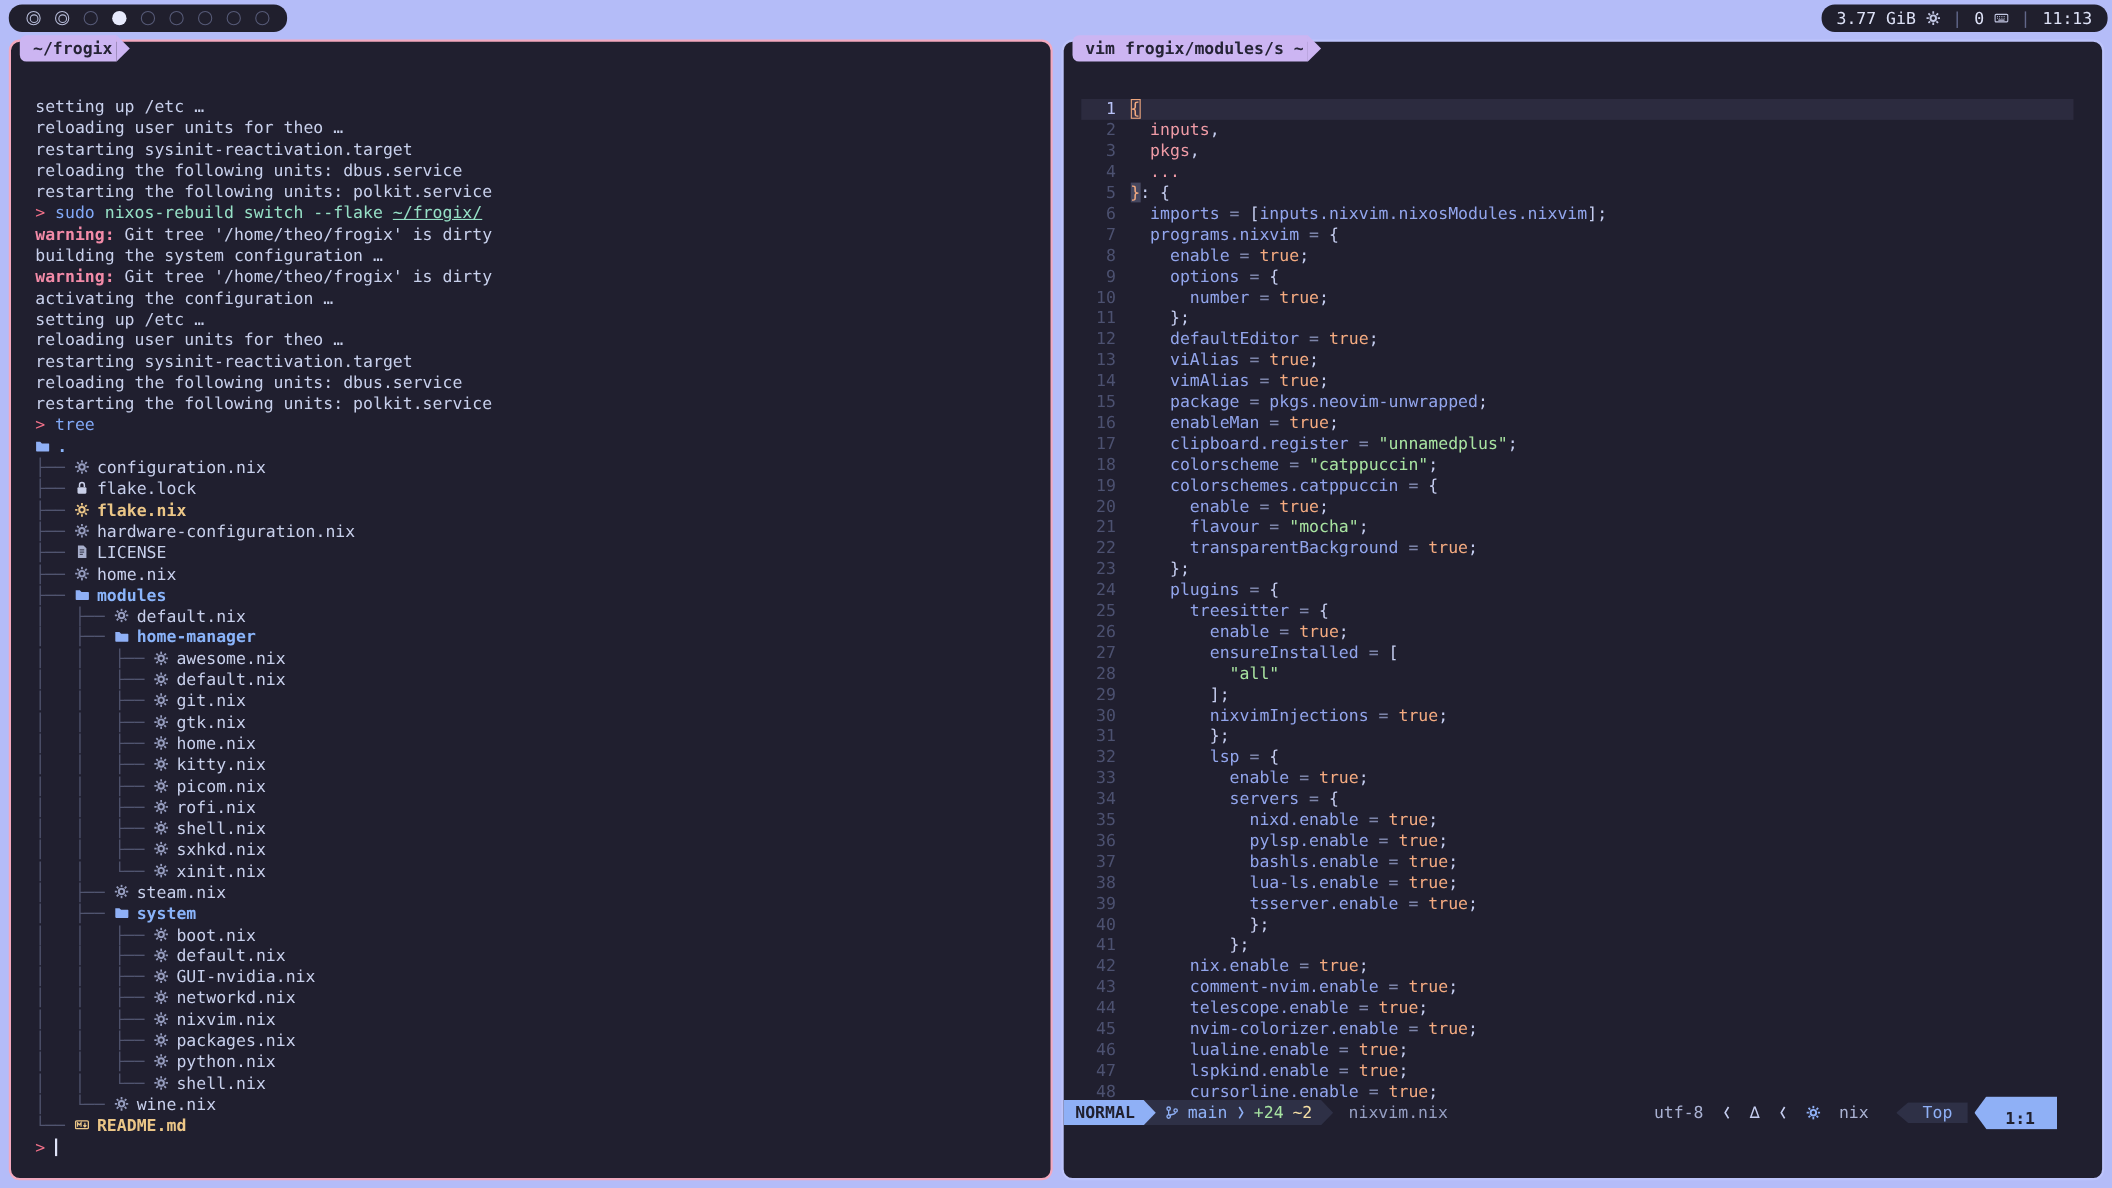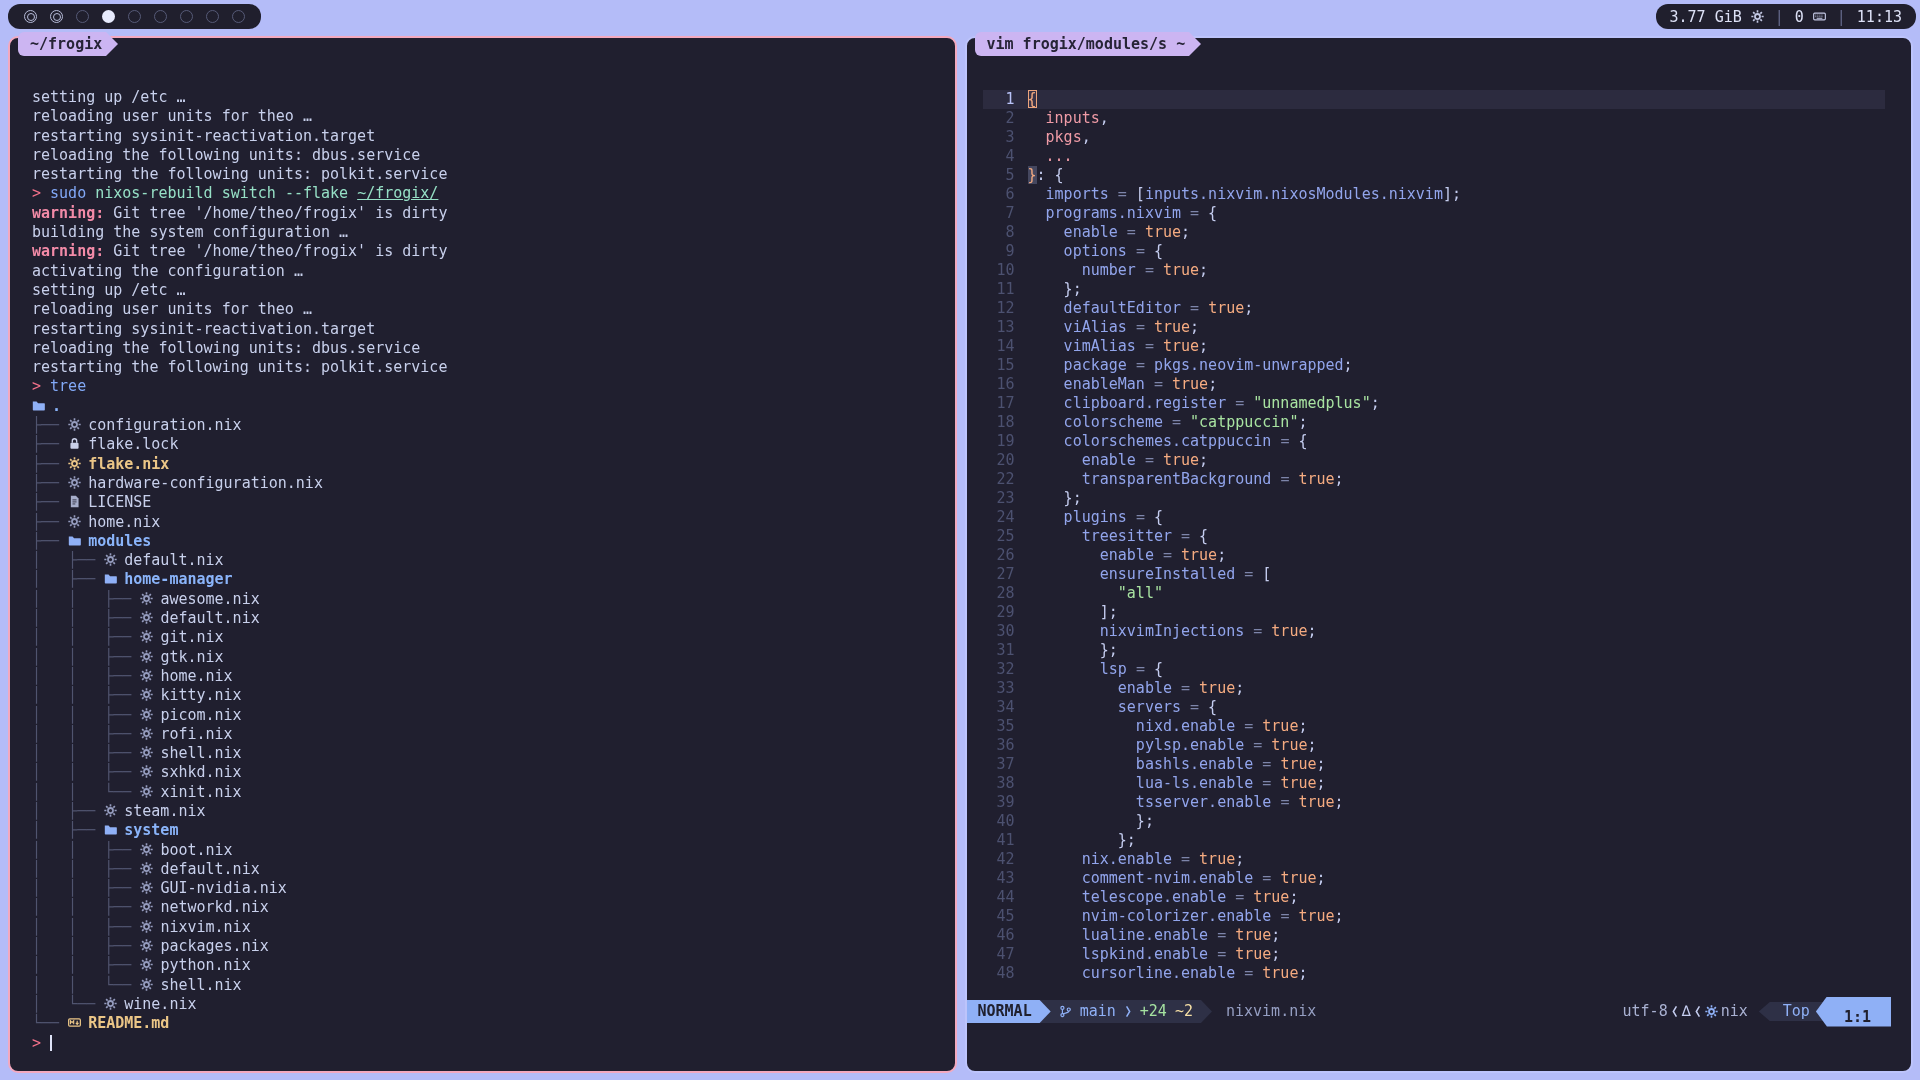--- a/index.html
+++ b/index.html
@@ -73,33 +73,33 @@
   .sg.i { color:#92a5ec; }
   .sg.o { color:#7d85aa; }
   .sg.b { color:#f5ab81; }
   .sg.s { color:#a8e3a1; }
   .sg.m { color:#ef9ba6; }
   .sg.x { color:#f5ab81; background:#45475f; }
   .sg.cur { color:#f5ab81; background:#3a3347; outline:1.5px solid #eda57d;
             outline-offset:-1px; }
 
   
-  .statusline { position:absolute; left:0; right:20px; top:962px; height:23px;
+  .statusline { position:absolute; left:0; right:41px; top:962px; height:23px;
                 display:flex; align-items:stretch; font-size:15px; }
   .statusline > div { display:flex; align-items:center; }
   .sl-mode { background:#8fb0f6; color:#20202e; font-weight:700;
              padding:0 19px 0 11px; z-index:3;
              clip-path:polygon(0 0,calc(100% - 11px) 0,100% 50%,calc(100% - 11px) 100%,0 100%); }
   .sl-git  { background:#2e3046; margin-left:-11px; padding:0 19px 0 19px; gap:8px; z-index:2;
              clip-path:polygon(0 0,calc(100% - 11px) 0,100% 50%,calc(100% - 11px) 100%,0 100%);text-align:right; }
   .sl-branch { color:#8fb0f6; }
   .add { color:#a6e3a1; }
   .mod { color:#f5dfa5; }
   .sl-file { color:#959ec2; padding:0 14px; }
-  .sl-right { margin-left:auto; display:flex; align-items:center; gap:3px; color:#a9b1d2; }
+  .sl-right { margin-left:auto; display:flex; align-items:center; gap:17px; color:#a9b1d2; }
   .chevi { width:8px; height:15px; color:#c5cdf0; }
   .os-glyph { color:#c5cdf0; }
   .sl-top { background:#2e3046; color:#8fb0f6; margin-left:8px; padding:0 14px 0 24px; z-index:1;
             clip-path:polygon(0 50%,11px 0,100% 0,100% 100%,11px 100%); }
   .sl-pos { background:#8fb0f6; color:#20202e; font-weight:700; margin-left:-11px;
             padding:11px 20px 0 28px; z-index:2;
             clip-path:polygon(0 50%,11px 0,100% 0,100% 100%,11px 100%); }
 </style>
 </head>
 <body>
@@ -376,20 +376,24 @@
             <span class="lnum">18</span>
             <span class="code"><span class="sg i">    colorscheme</span><span class="sg c"> </span><span class="sg o">=</span><span class="sg c"> </span><span class="sg s">"catppuccin"</span><span class="sg c">;</span></span>
           </div>
           <div class="vline">
             <span class="lnum">19</span>
             <span class="code"><span class="sg i">    colorschemes.catppuccin</span><span class="sg c"> </span><span class="sg o">=</span><span class="sg c"> {</span></span>
           </div>
           <div class="vline">
             <span class="lnum">20</span>
             <span class="code"><span class="sg i">      enable</span><span class="sg c"> </span><span class="sg o">=</span><span class="sg c"> </span><span class="sg b">true</span><span class="sg c">;</span></span>
+          </div>
+          <div class="vline">
+            <span class="lnum">21</span>
+            <span class="code"><span class="sg i">      flavour</span><span class="sg c"> </span><span class="sg o">=</span><span class="sg c"> </span><span class="sg s">"mocha"</span><span class="sg c">;</span></span>
           </div>
           <div class="vline">
             <span class="lnum">22</span>
             <span class="code"><span class="sg i">      transparentBackground</span><span class="sg c"> </span><span class="sg o">=</span><span class="sg c"> </span><span class="sg b">true</span><span class="sg c">;</span></span>
           </div>
           <div class="vline">
             <span class="lnum">23</span>
             <span class="code"><span class="sg c">    };</span></span>
           </div>
           <div class="vline">

